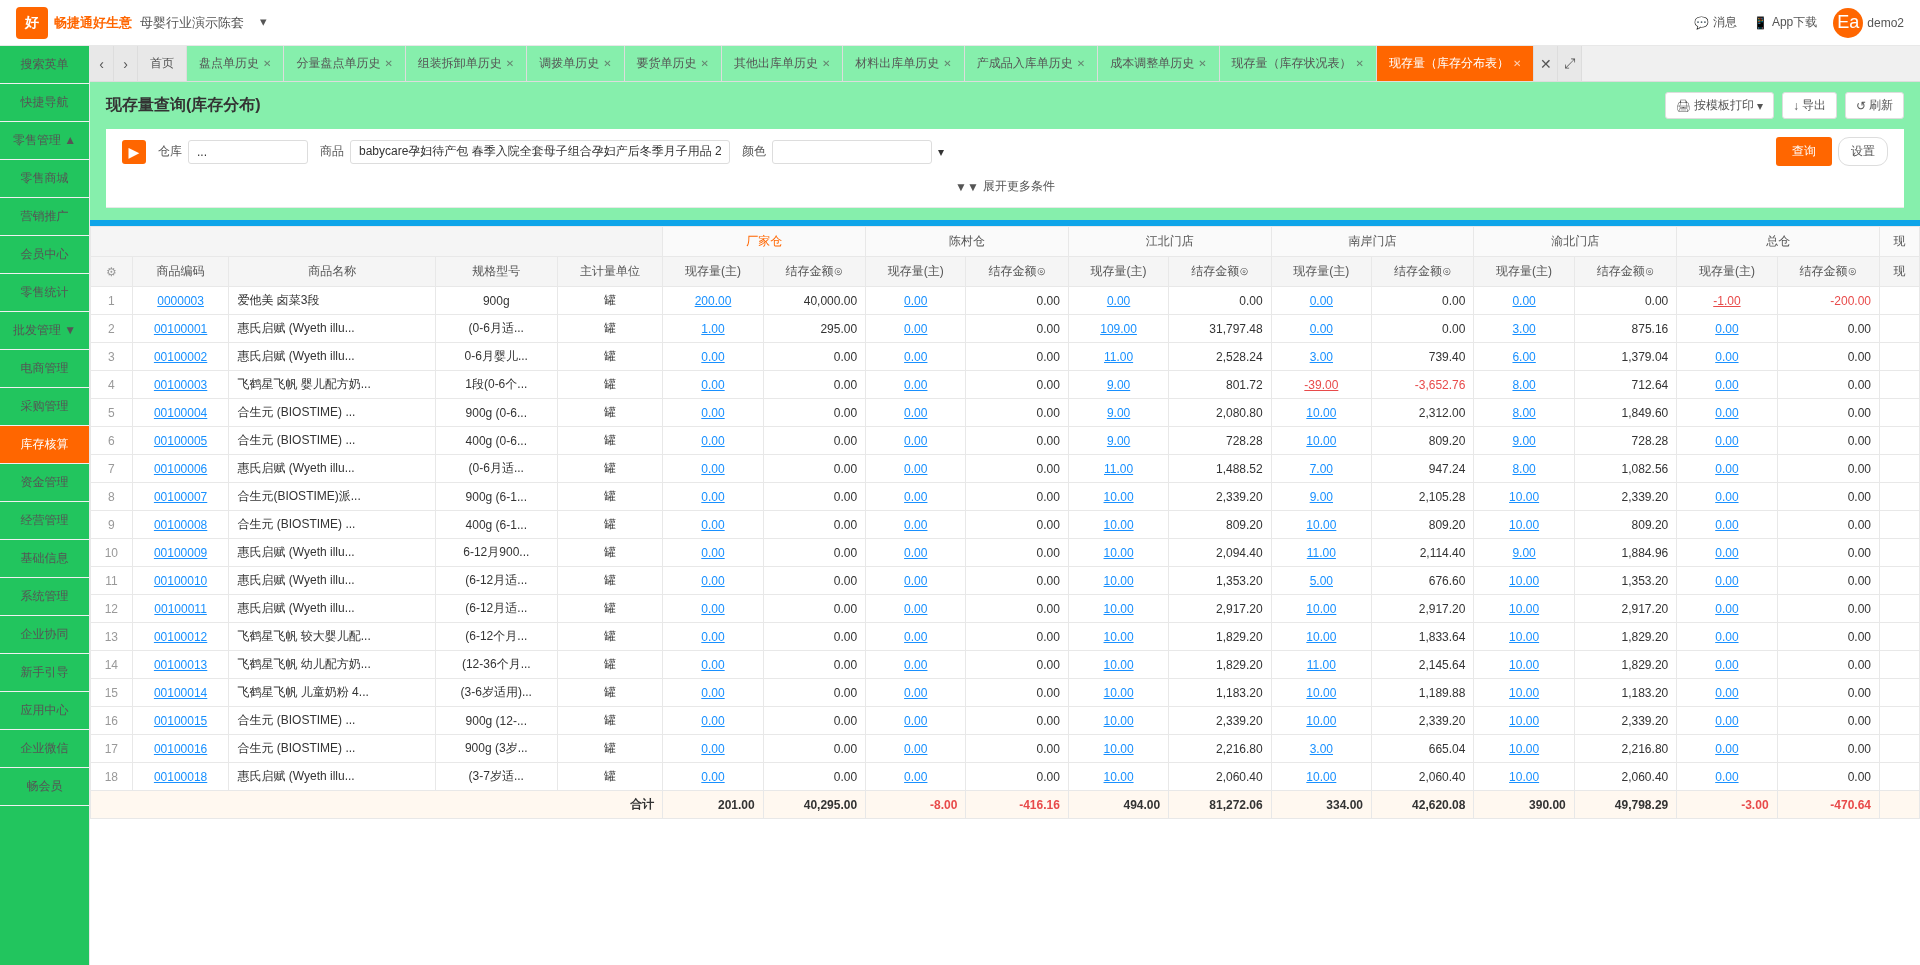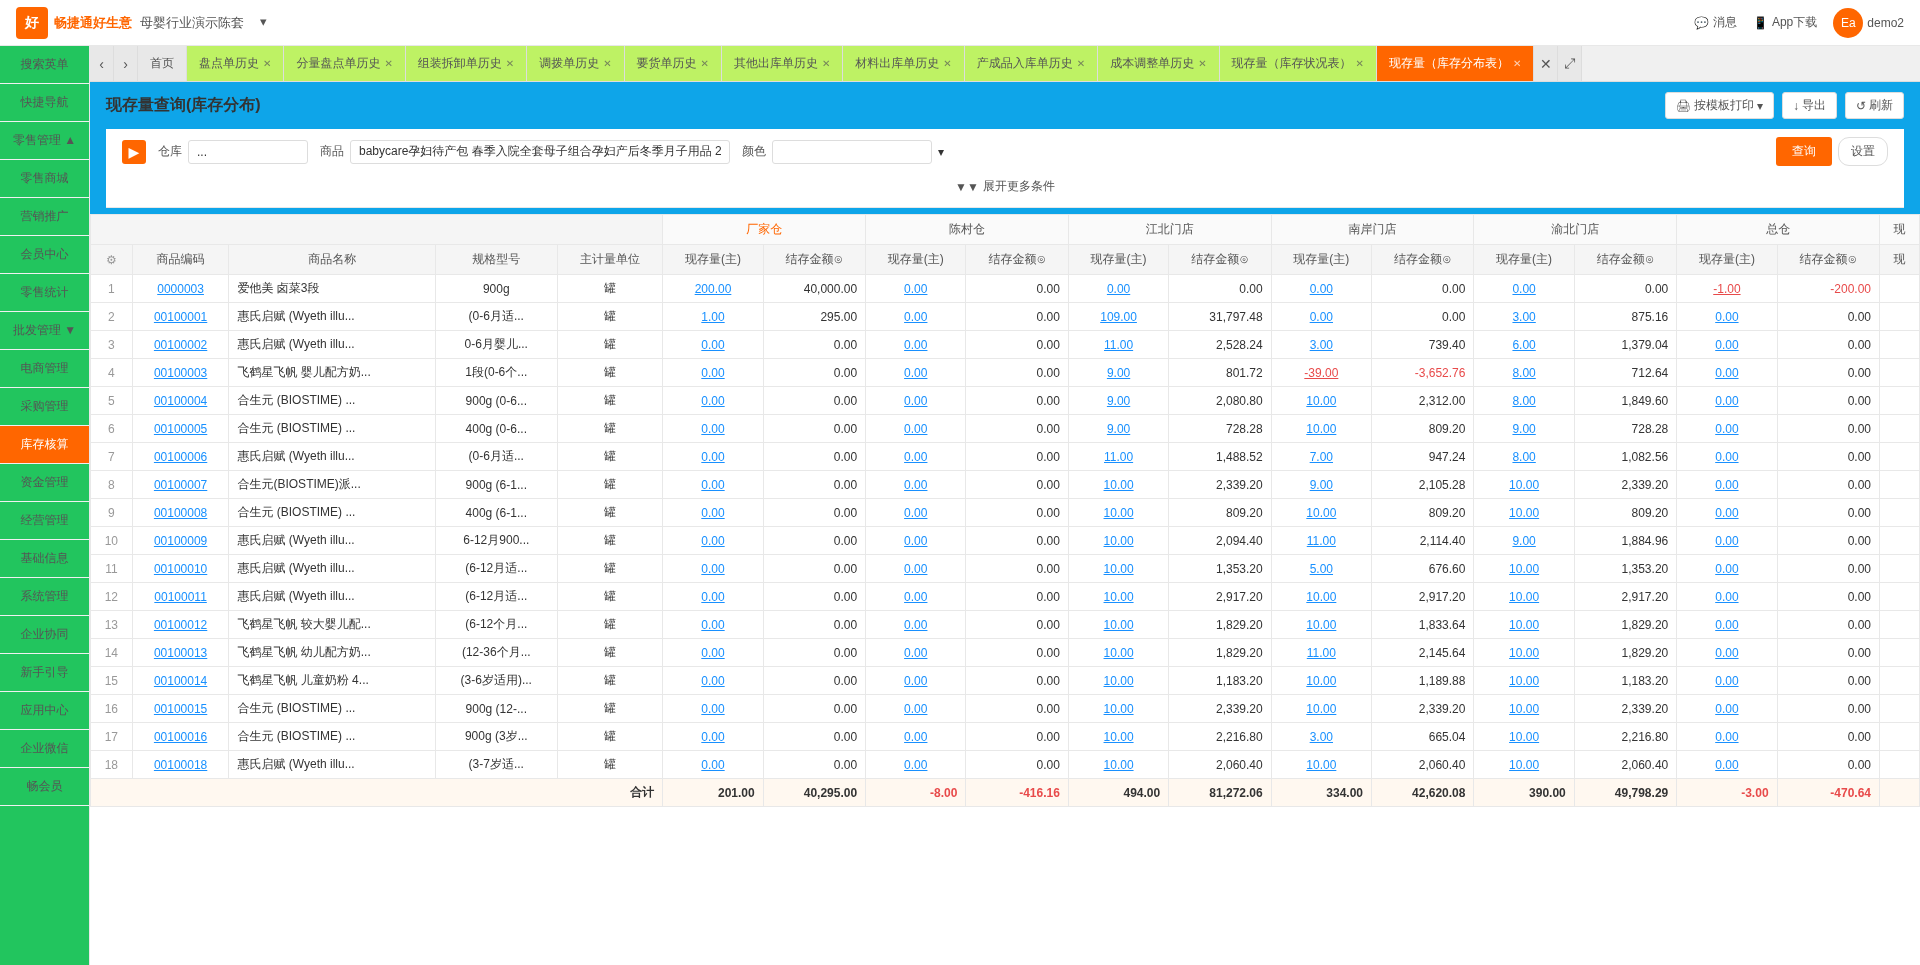--- a/index.html
+++ b/index.html
@@ -17,21 +17,21 @@
       position: fixed;
       top: 0; left: 0; right: 0;
       z-index: 100;
     }
     .top-bar-left { display: flex; align-items: center; gap: 8px; }
     .logo-area { display: flex; align-items: center; gap: 6px; font-size: 13px; color: #ff6600; font-weight: bold; }
     .logo-icon { width: 32px; height: 32px; background: #ff6600; border-radius: 4px; display: flex; align-items: center; justify-content: center; color: white; font-size: 14px; }
     .store-selector { display: flex; align-items: flex-start; gap: 16px; color: #555; font-size: 13px; cursor: pointer; }
     .top-bar-right { display: flex; align-items: center; gap: 16px; }
     .top-bar-action { display: flex; align-items: center; gap: 4px; color: #555; font-size: 12px; cursor: pointer; }
-    .avatar { width: 30px; height: 30px; border-radius: 50%; background: #ff6600; color: white; display: flex; align-items: center; justify-content: center; font-size: 12px; }
+    .avatar { width: 30px; height: 30px; border-radius: 50%; background: #ff6600; color: white; display: flex; align-items: center; justify-content: center; font-size: 18px; }
 
     
     .sidebar {
       position: fixed;
       top: 46px; left: 0; bottom: 0;
       width: 90px;
       background: #22c55e;
       border-right: 1px solid #e8e8e8;
       overflow-y: auto;
       z-index: 90;
@@ -62,21 +62,21 @@
       display: flex;
       align-items: center;
       gap: 4px;
       padding: 0 12px;
       height: 100%;
       font-size: 12px;
       color: #555;
       cursor: pointer;
       white-space: nowrap;
       border-right: 1px solid #ddd;
-      background: #bef264;
+      background: #86efac;
     }
     .tab-item.active { background: #ff6600; color: white; }
     .tab-item .close-x { font-size: 10px; opacity: 0.7; }
     .tab-item.home { background: #e8e8e8; }
     .tab-nav-btn {
       width: 24px;
       height: 100%;
       display: flex;
       align-items: center;
       justify-content: center;
@@ -91,23 +91,23 @@
     .main-content {
       position: fixed;
       top: 82px; left: 90px; right: 0; bottom: 0;
       overflow: hidden;
       display: flex;
       flex-direction: column;
     }
 
     
     .page-header {
-      background: #0ea5e9;
-      padding: 10px 16px 5px 16px;
-      border-bottom: 1px solid #0ea5e9;
+      background: #86efac;
+      padding: 10px 16px 12px 16px;
+      border-bottom: 6px solid #0ea5e9;
     }
     .page-title-row {
       display: flex;
       align-items: center;
       justify-content: space-between;
       margin-bottom: 10px;
     }
     .page-title { font-size: 16px; font-weight: bold; color: #333; }
     .page-actions { display: flex; gap: 8px; align-items: center; }
     .action-btn {

